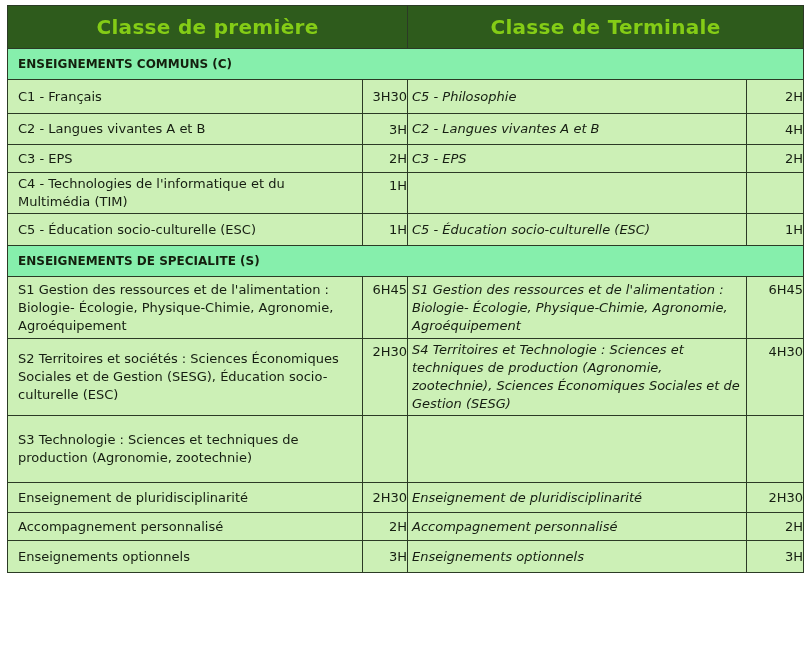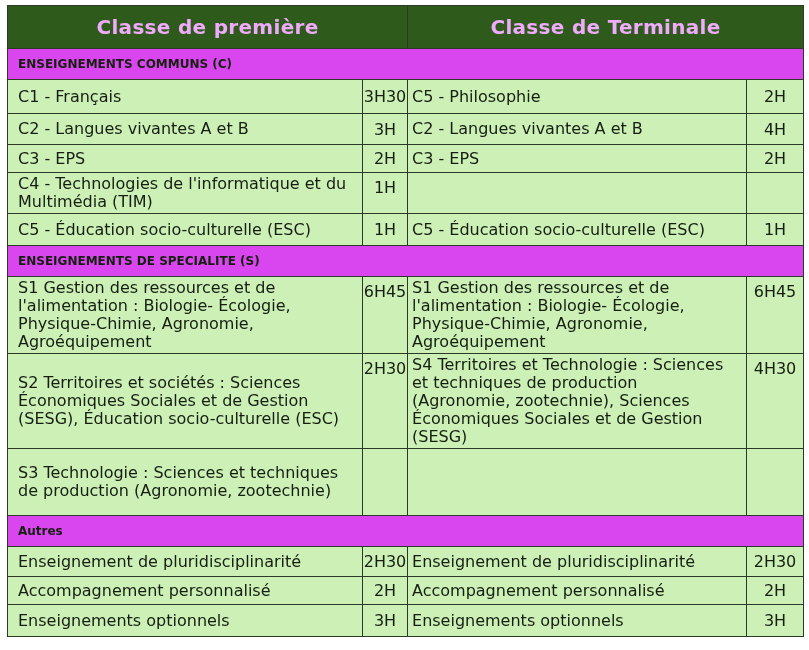--- a/index.html
+++ b/index.html
@@ -1,29 +1,29 @@
 <!DOCTYPE html>
 <html><head>
 <meta charset="utf-8">
 <style>
   html, body { margin:0; padding:0; background:#ffffff; }
   body { width:809px; height:650px; position:relative; overflow:hidden;
          font-family:"DejaVu Sans", sans-serif; }
   .tbl { position:absolute; left:7px; top:5px; width:796px; border-collapse:collapse;
          table-layout:fixed; border:1.5px solid #2a3a22; }
   .tbl td { border:1px solid #2b3a25; padding:0; vertical-align:middle; }
-  .hdr td { background:#2e5b1c; height:42px; color:#f0abfc; text-align:center;
+  .hdr td { background:#2e5b1c; height:42px; color:#84cc16; text-align:center;
             font-weight:bold; font-size:20px; letter-spacing:0.3px; }
-  .sec td { background:#d946ef; height:30px; font-size:12px; font-weight:bold;
+  .sec td { background:#86efac; height:30px; font-size:12px; font-weight:bold;
             color:#14200e; padding-left:10px; text-transform:none; }
-  .row td { background:#ccf0b6; font-size:16px; color:#161e12;margin-left:13px; }
+  .row td { background:#ccf0b6; font-size:13px; color:#161e12;margin-left:13px; }
   .row td.txt { padding:2px 6px 2px 10px; line-height:18px; }
-  .row td.hrs { text-align:center; }
+  .row td.hrs { text-align:right; }
   .row td.top { vertical-align:top; padding-top:5px; }
-  .row td.rtxt { padding-left:4px; }
+  .row td.rtxt { padding-left:4px;font-style:italic; }
 </style>
 </head>
 <body>
 
 <table class="tbl">
   <colgroup>
     <col style="width:355px">
     <col style="width:45px">
     <col style="width:339px">
     <col style="width:57px">
@@ -83,23 +83,20 @@
     <td class="txt rtxt">S4 Territoires et Technologie : Sciences et techniques de production (Agronomie, zootechnie), Sciences Économiques Sociales et de Gestion (SESG)</td>
     <td class="hrs top">4H30</td>
   </tr>
   <tr class="row" style="height:67px">
     <td class="txt">S3 Technologie : Sciences et techniques de production (Agronomie, zootechnie)</td>
     <td class="hrs"></td>
     <td class="txt rtxt"></td>
     <td class="hrs"></td>
   </tr>
 
-  <tr class="sec">
-    <td colspan="4">Autres</td>
-  </tr>
   <tr class="row" style="height:30px">
     <td class="txt">Enseignement de pluridisciplinarité</td>
     <td class="hrs">2H30</td>
     <td class="txt rtxt">Enseignement de pluridisciplinarité</td>
     <td class="hrs">2H30</td>
   </tr>
   <tr class="row" style="height:28px">
     <td class="txt">Accompagnement personnalisé</td>
     <td class="hrs">2H</td>
     <td class="txt rtxt">Accompagnement personnalisé</td>

